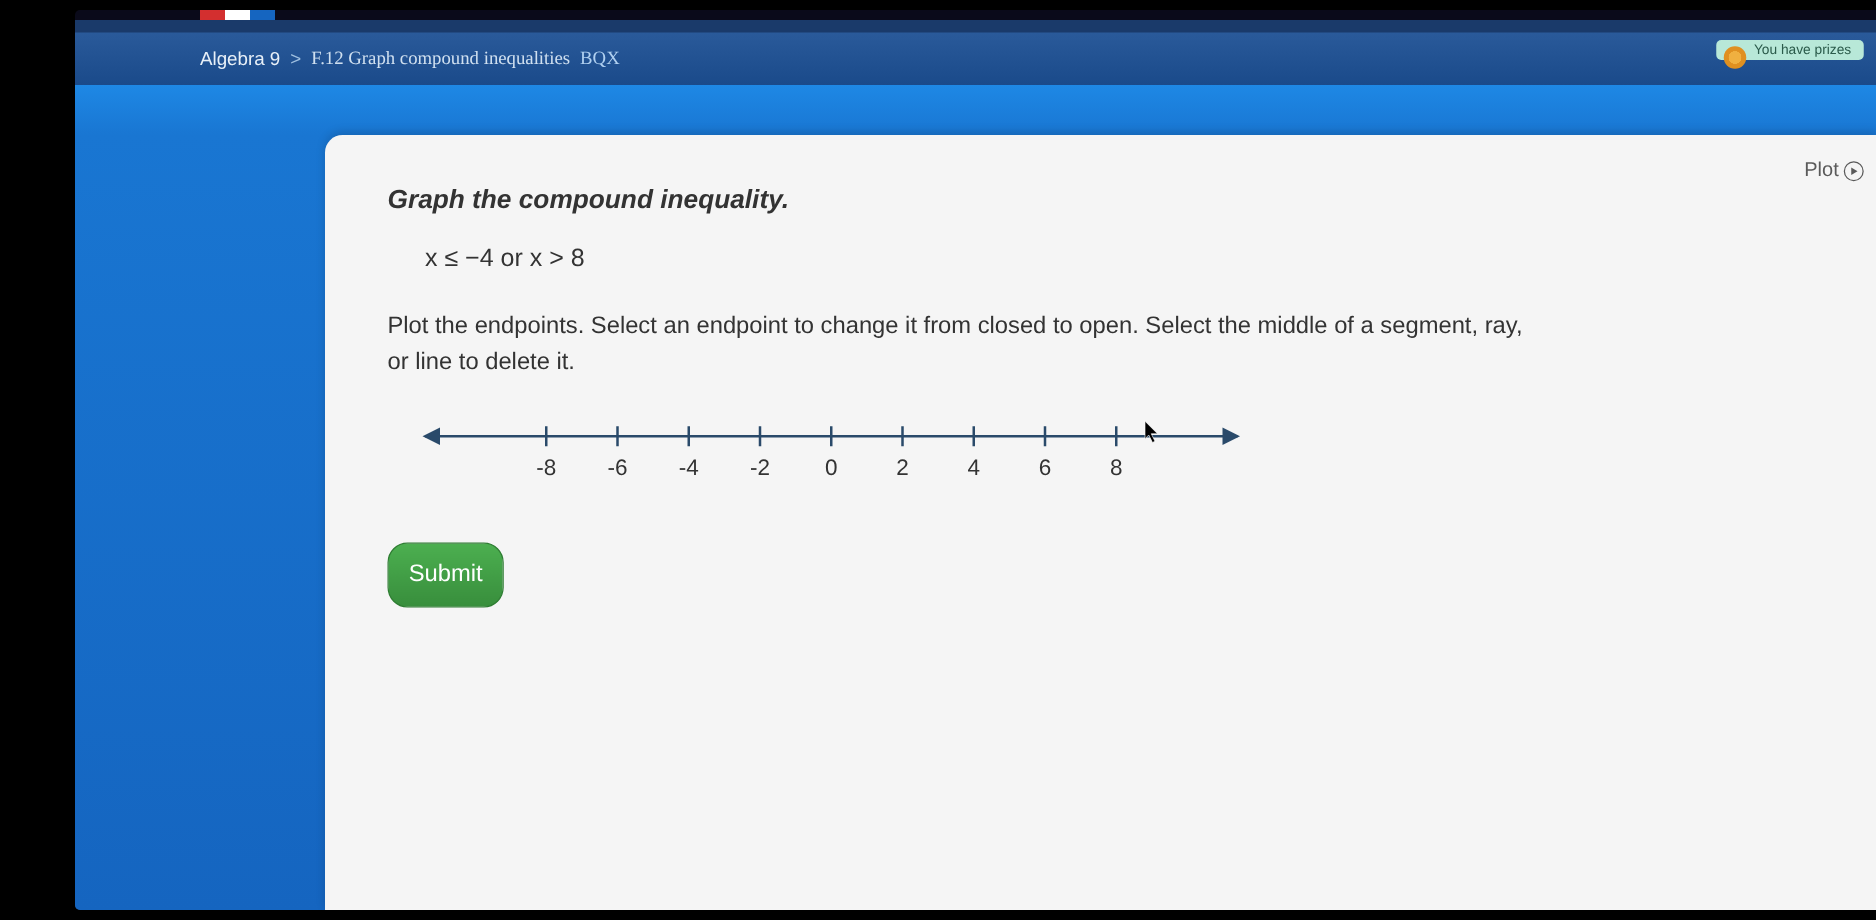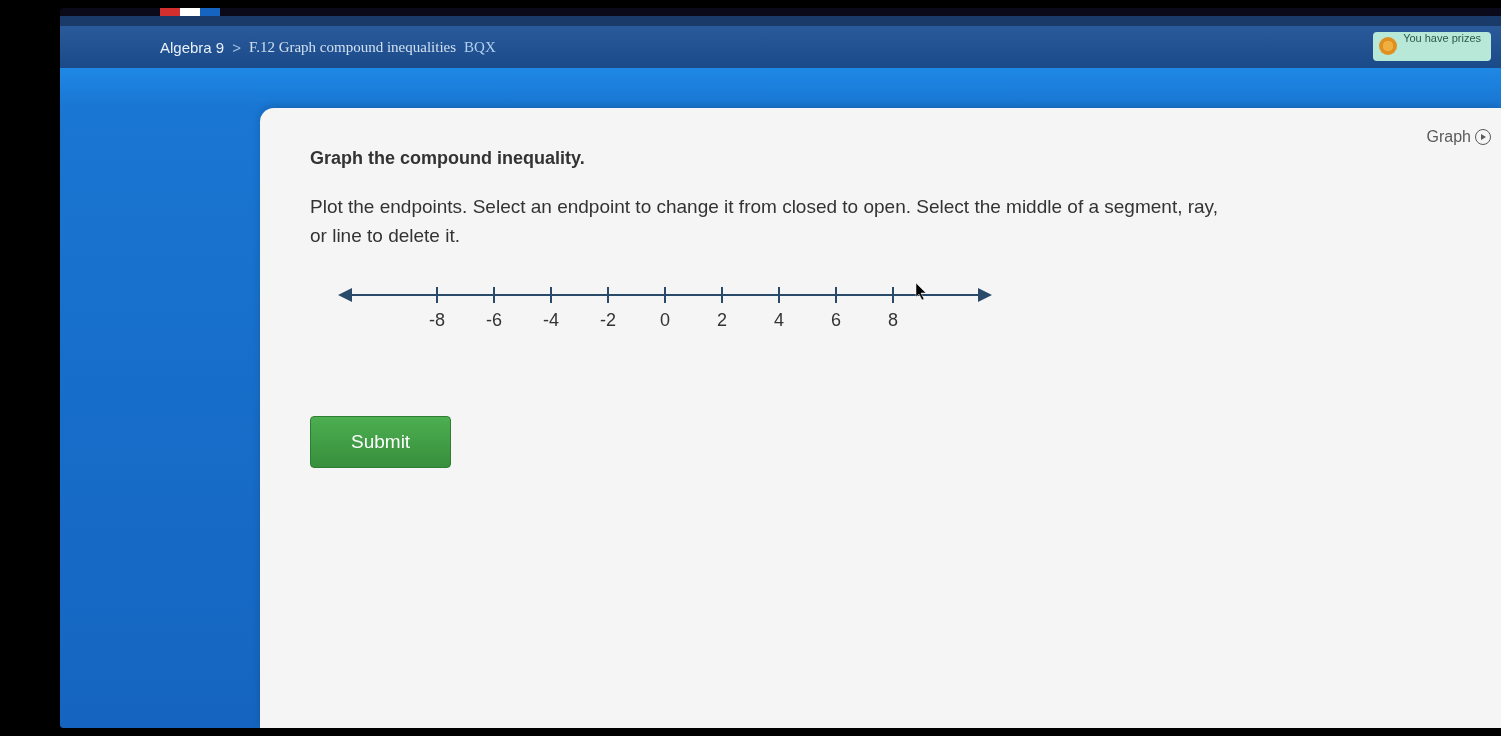--- a/index.html
+++ b/index.html
@@ -46,25 +46,26 @@
       font-size: 15px;
     }
     .breadcrumb-bar .crumb-course { color: #e8f0f8; }
     .breadcrumb-bar .sep { margin: 0 8px; color: #a0c0e0; }
     .breadcrumb-bar .crumb-skill { color: #d0e0f0; font-family: Liberation Serif, serif; }
     .breadcrumb-bar .crumb-code { margin-left: 8px; color: #b0d0f0; font-family: Liberation Serif, serif; }
     .prize-badge {
       position: absolute;
       right: 10px;
       top: 6px;
-      height: 29px;
+      height: 16px;
       padding: 0 10px 0 30px;
       background: #b8e8d8;
       border-radius: 4px;
       display: flex;
+      align-items: center;
       font-size: 11px;
       color: #2a5a4a;
     }
     .prize-badge::before {
       content: "";
       position: absolute;
       left: 6px;
       top: 5px;
       width: 18px;
       height: 18px;
@@ -109,23 +110,24 @@
     .video-link .play-circ::after {
       content: "";
       width: 0; height: 0;
       border-left: 5px solid #5a5a5a;
       border-top: 3px solid transparent;
       border-bottom: 3px solid transparent;
       margin-left: 1px;
     }
     .prompt {
       color: #333;
-      font-size: 18px;
+      font-size: 21px;
       font-weight: bold;
       margin-bottom: 24px;
+      font-style: italic;
     }
     .inequality {
       color: #333;
       font-size: 20px;
       margin-left: 30px;
       margin-bottom: 28px;
       font-family: Arial, sans-serif;
     }
     .instructions {
       color: #333;
@@ -186,25 +188,24 @@
     .cursor {
       position: absolute;
       top: 2px;
       width: 14px;
       height: 20px;
     }
     .submit-btn {
       background: linear-gradient(180deg, #4caf50 0%, #388e3c 100%);
       color: #fff;
       font-size: 19px;
-      padding: 14px 40px;
+      padding: 14px 16px;
       border: 1px solid #2e7d32;
-      border-radius: 4px;
+      border-radius: 16px;
       cursor: pointer;
-      margin-top: 36px;
     }
   </style>
 </head>
 <body>
 
 <div class="screen">
   <div class="top-logo">
     <div class="logo-r"></div>
       <div class="logo-w"></div>
       <div class="logo-b"></div>
@@ -216,25 +217,26 @@
     <span class="crumb-skill">F.12 Graph compound inequalities</span>
     <span class="crumb-code">BQX</span>
     <div class="prize-badge">
       <span>You have prizes</span>
     </div>
   </div>
 
   <div class="content-wrap">
     <div class="card">
       <div class="video-link">
-        <span>Graph</span>
+        <span>Plot</span>
         <span class="play-circ"></span>
       </div>
 
       <div class="prompt">Graph the compound inequality.</div>
+      <div class="inequality">x ≤ −4 or x &gt; 8</div>
       <div class="instructions">Plot the endpoints. Select an endpoint to change it from closed to open. Select the middle of a segment, ray, or line to delete it.</div>
 
       <div class="numline-wrap">
         <div class="numline" id="numline">
           <div class="axis"></div>
           <div class="arrow-l"></div>
           <div class="arrow-r"></div>
           <svg class="cursor" style="left: 575px;" viewBox="0 0 14 20">
             <path d="M1 1 L1 15 L4 12 L7 18 L9 17 L6 11 L11 11 Z" fill="#000" stroke="#fff" stroke-width="0.5"></path>
           </svg>

